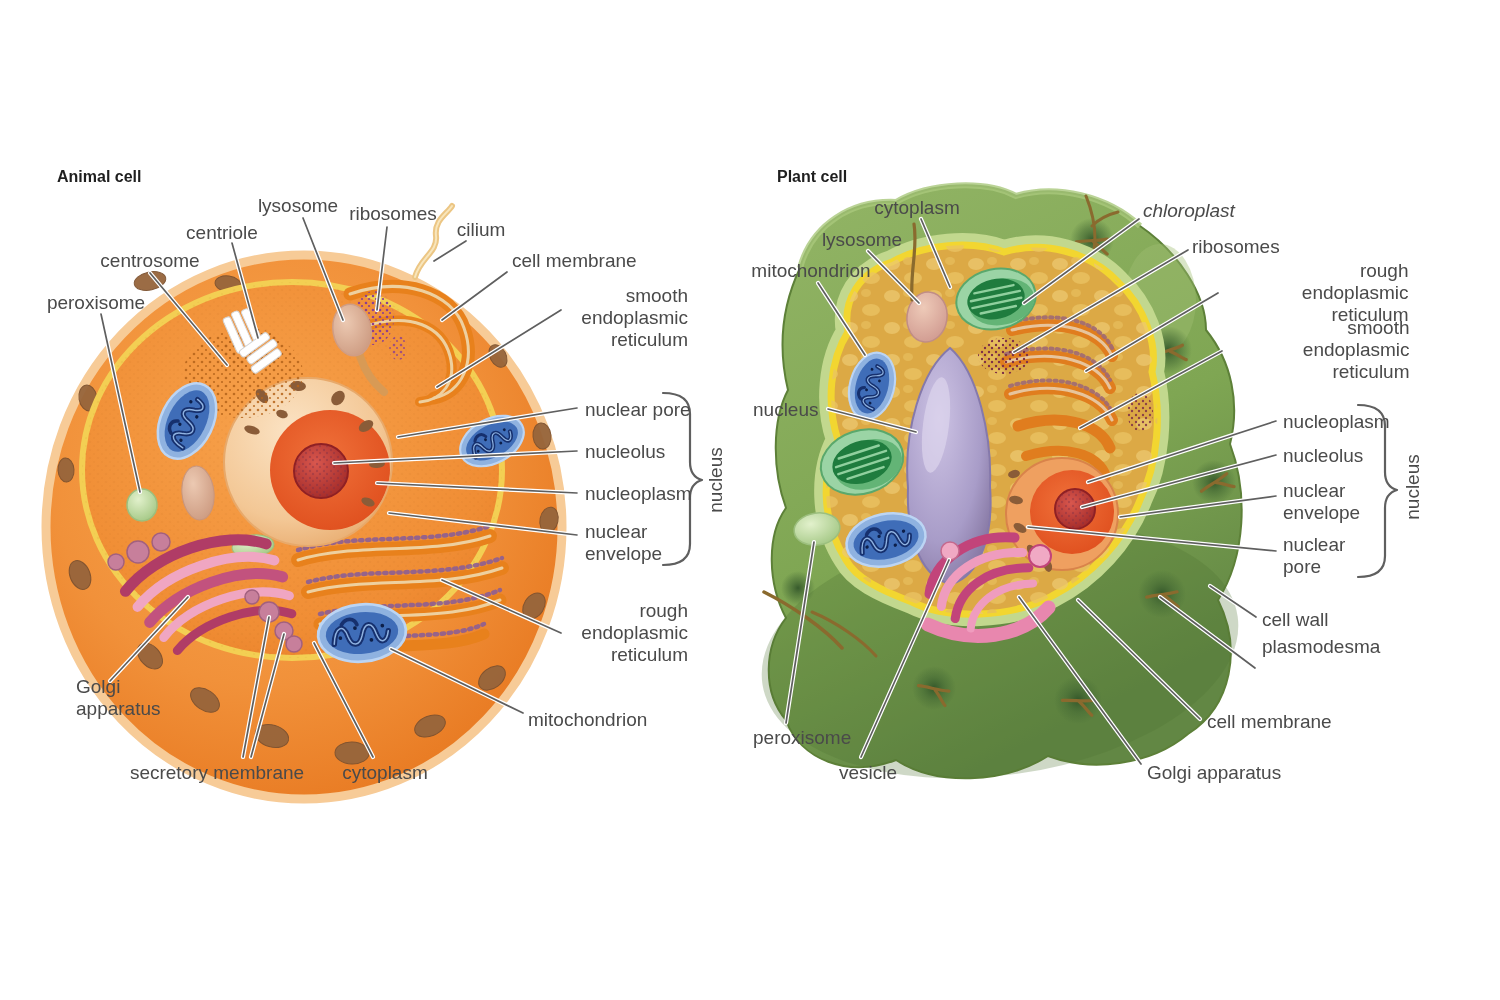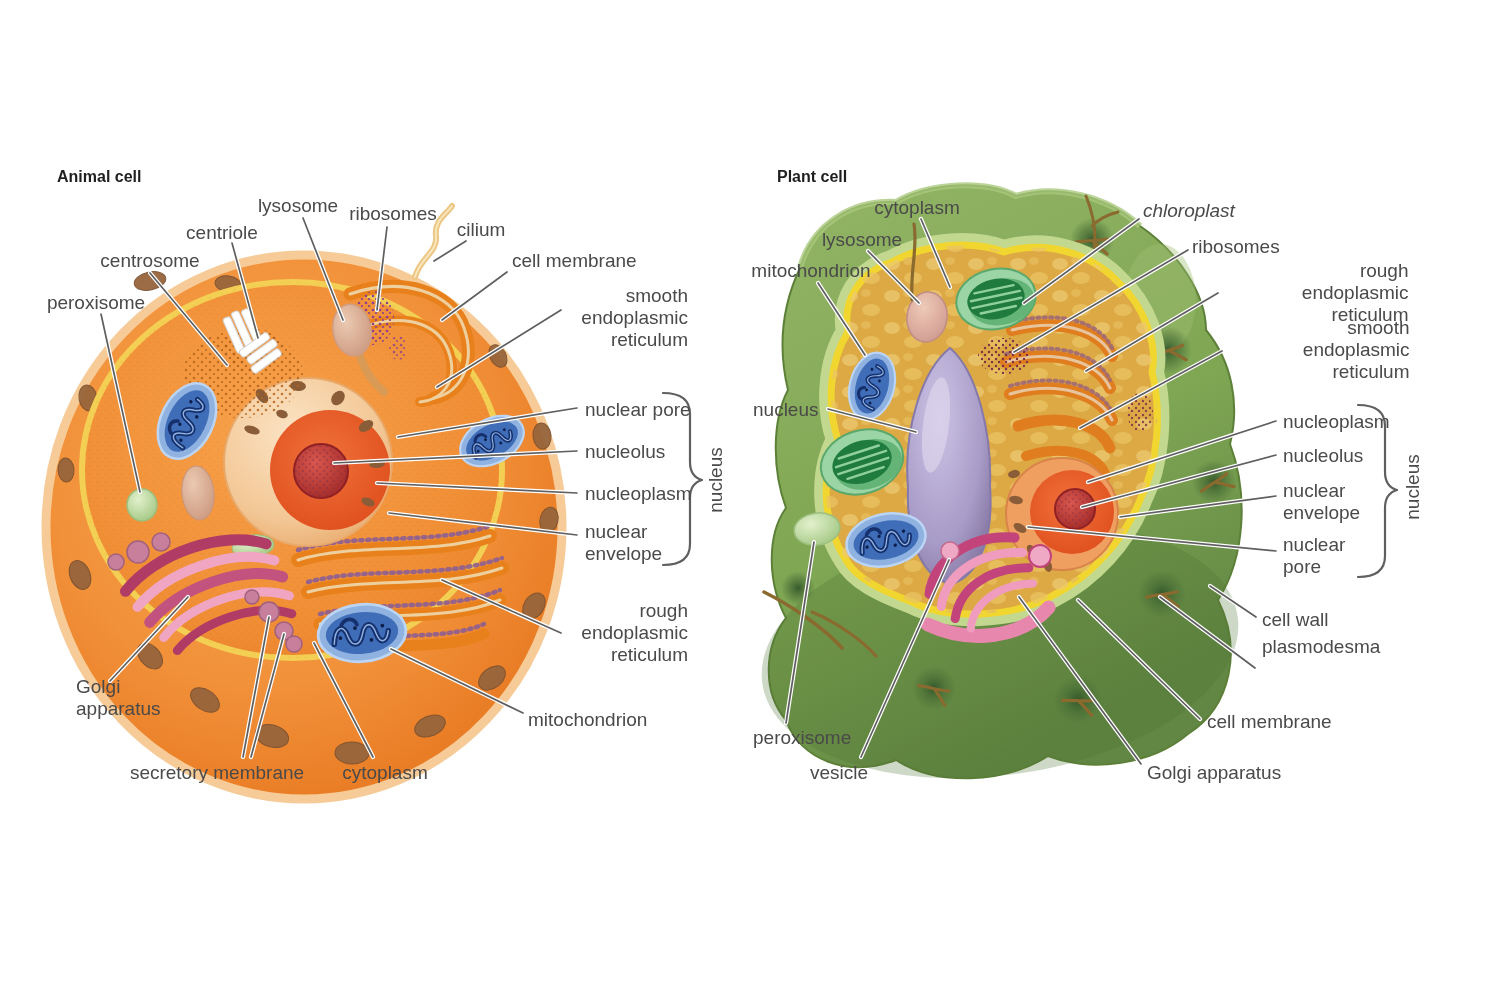--- a/index.html
+++ b/index.html
@@ -465,17 +465,17 @@
       <div class="lbl al-left" style="left: 1283px; top: 445px;">nucleolus</div>
       <div class="lbl al-left" style="left: 1283px; top: 480px;">nuclear
 envelope</div>
       <div class="lbl al-left" style="left: 1283px; top: 534px;">nuclear
 pore</div>
       <div class="lbl al-left" style="left: 1262px; top: 609px;">cell wall</div>
       <div class="lbl al-left" style="left: 1262px; top: 636px;">plasmodesma</div>
       <div class="lbl al-left" style="left: 1207px; top: 711px;">cell membrane</div>
       <div class="lbl al-left" style="left: 1147px; top: 762px;">Golgi apparatus</div>
       <div class="lbl al-left" style="left: 753px; top: 727px;">peroxisome</div>
-      <div class="lbl al-left" style="left: 810px; top: 762px;">vesicle</div>
+      <div class="lbl al-left" style="left: 839px; top: 762px;">vesicle</div>
       <div class="lbl rot" style="left: 1413px; top: 487px;">nucleus</div>
     </div>
 
 </div>
 
 </body></html>

